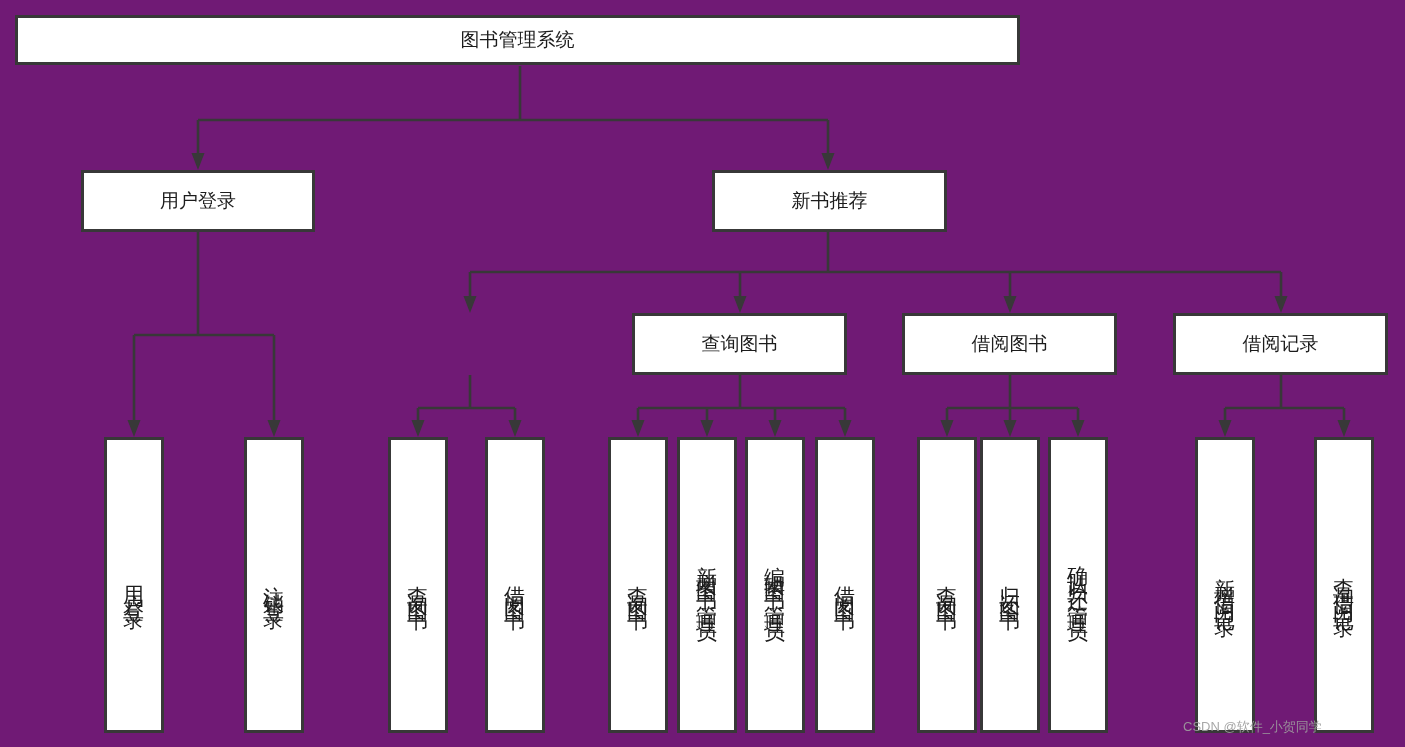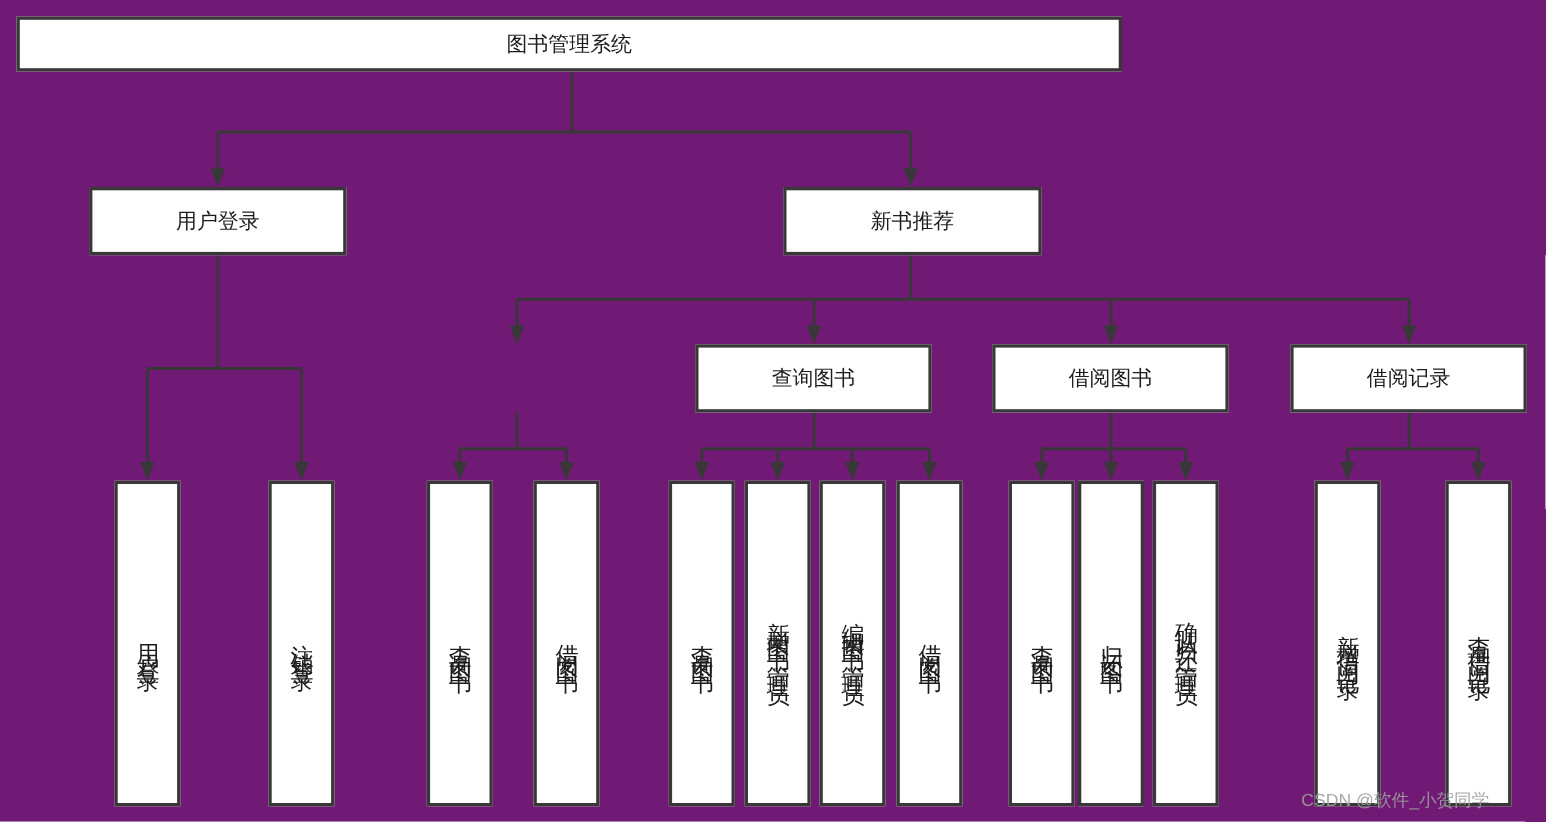--- a/index.html
+++ b/index.html
@@ -79,21 +79,21 @@
   .lf-9  { left: 917px; }
   .lf-10 { left: 980px; }
   .lf-11 { left: 1048px; }
   .lf-12 { left: 1195px; }
   .lf-13 { left: 1314px; }
 
   .watermark {
     position: absolute;
     left: 1183px;
     top: 718px;
-    font-size: 16px;
+    font-size: 13px;
     color: #9e9e9e;
     opacity: 0.9;
     white-space: nowrap;
   }
 </style>
 </head>
 <body>
 
 <div class="canvas">
 

